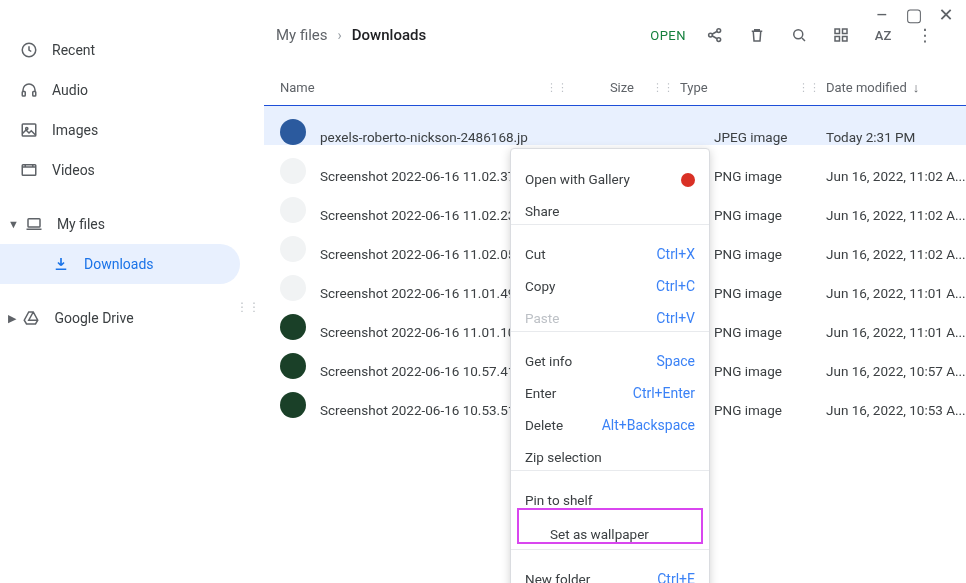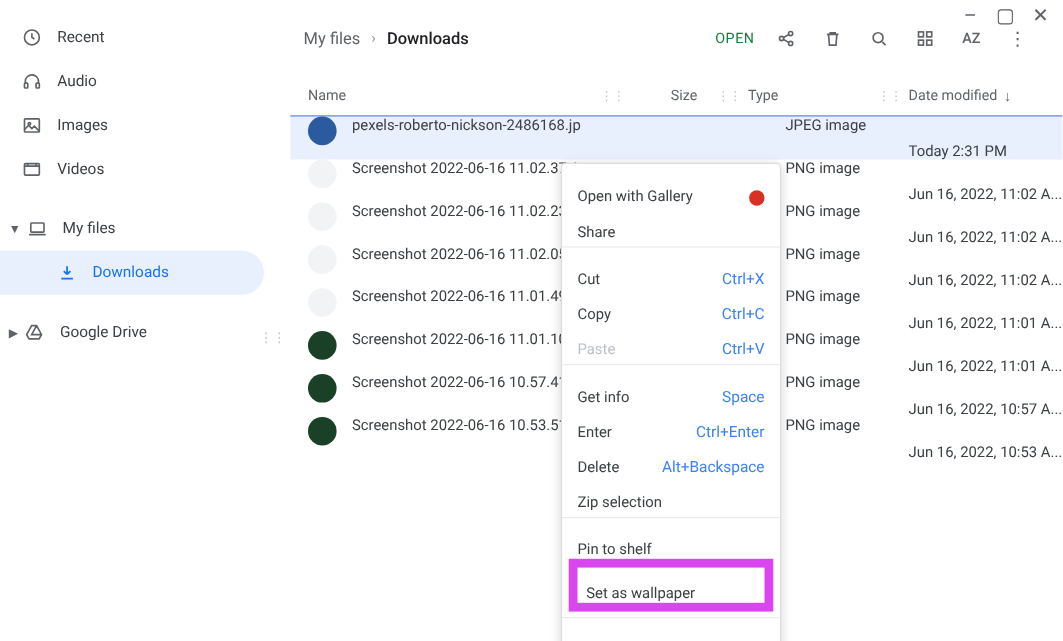--- a/index.html
+++ b/index.html
@@ -1,21 +1,21 @@
 <!DOCTYPE html>
 <html><head>
 <meta charset="utf-8">
 <style>
 * { margin:0; padding:0; box-sizing:border-box; font-family:Roboto,Arial,sans-serif; }
 body { width:966px; height:583px; background:#fff; position:relative; overflow:hidden; color:#202124; }
 
 .window-controls { position:absolute; top:8px; right:14px; display:flex; gap:20px; }
 .window-controls span { width:12px; height:12px; display:inline-flex; align-items:center; justify-content:center; font-size:18px; color:#5f6368; cursor:default; }
 
-.sidebar { position:absolute; left:0; top:0; width:250px; height:583px; padding-top:14px; }
+.sidebar { position:absolute; left:0; top:0; width:250px; height:583px; padding-top:30px; }
 .side-item { display:flex; align-items:center; height:40px; padding-left:20px; font-size:14px; color:#3c4043; cursor:pointer; border-radius:0 20px 20px 0; margin-right:10px; }
 .side-item.child { padding-left:52px; }
 .side-item .icon { width:32px; display:flex; align-items:center; color:#5f6368; }
 .side-item.active { background:#e8f0fe; color:#1a73e8; }
 .side-item.active .icon { color:#1a73e8; }
 .expander { margin-left:4px; margin-right:6px; color:#5f6368; font-size:11px; }
 .grip { position:absolute; left:236px; top:300px; color:#bdc1c6; font-size:12px; }
 
 .main { position:absolute; left:264px; top:0; right:0; bottom:0; }
 .header { display:flex; align-items:center; height:70px; padding-left:12px; padding-right:20px; }
@@ -26,34 +26,34 @@
 .action-btn { width:42px; height:42px; display:flex; align-items:center; justify-content:center; color:#5f6368; font-size:17px; cursor:pointer; }
 .open-label { font-size:13px; color:#15803d; letter-spacing:.5px; margin-right:8px; }
 
 .table-head { display:flex; align-items:center; height:36px; font-size:13px; color:#5f6368; border-bottom:1px solid #1d4ed8; padding-left:16px; }
 .col-name { flex:1; display:flex; align-items:center; }
 .col-size { width:72px; text-align:right; padding-right:12px; }
 .col-type { width:112px; }
 .col-date { width:140px; display:flex; align-items:center; gap:6px; }
 .drag-dots { color:#bdc1c6; font-size:11px; padding:0 6px; }
 
-.row { display:flex; align-items:flex-start; height:39px; font-size:13.5px; color:#3c4043; padding-left:16px; cursor:pointer; }
+.row { display:flex; align-items:flex-end; height:39px; font-size:13.5px; color:#3c4043; padding-left:16px; cursor:pointer; }
 .row.selected { background:#e8f0fe; }
 .thumb { width:26px; height:26px; border-radius:50%; margin-right:14px; flex-shrink:0; }
 .row .name { flex:1; white-space:nowrap; overflow:hidden; text-overflow:ellipsis; }
 .row .size { width:72px; text-align:right; padding-right:12px; }
 .row .type { width:112px; }
 .row .date { width:140px; white-space:nowrap; overflow:hidden; text-overflow:ellipsis;margin-top:24px; }
 
 .context-menu { position:absolute; left:510px; top:148px; width:200px; background:#fff; border:1px solid #dadce0; border-radius:4px; box-shadow:0 2px 10px rgba(0,0,0,.18); padding:6px 0; z-index:50; font-size:13.5px; }
 .menu-item { display:flex; align-items:flex-end; justify-content:space-between; height:32px; padding:0 14px; color:#3c4043; cursor:pointer; }
 .menu-item.disabled { color:#bdc1c6; }
 .menu-item .sc { color:#3b82f6; font-size:14px; }
 .menu-sep { height:1px; background:#e8eaed; margin:5px 0; }
-.red-box { border:8px solid #d946ef; margin:0 6px; }
+.red-box { border:2px solid #d946ef; margin:0 6px;padding-left:23px; }
 .red-box .menu-item { padding:0 8px; }
 .new-badge { width:14px; height:14px; border-radius:50%; background:#d93025; }
 
 svg { width:18px; height:18px; }
 </style>
 </head>
 <body>
 
 <div class="window-controls">
   <span>–</span>

